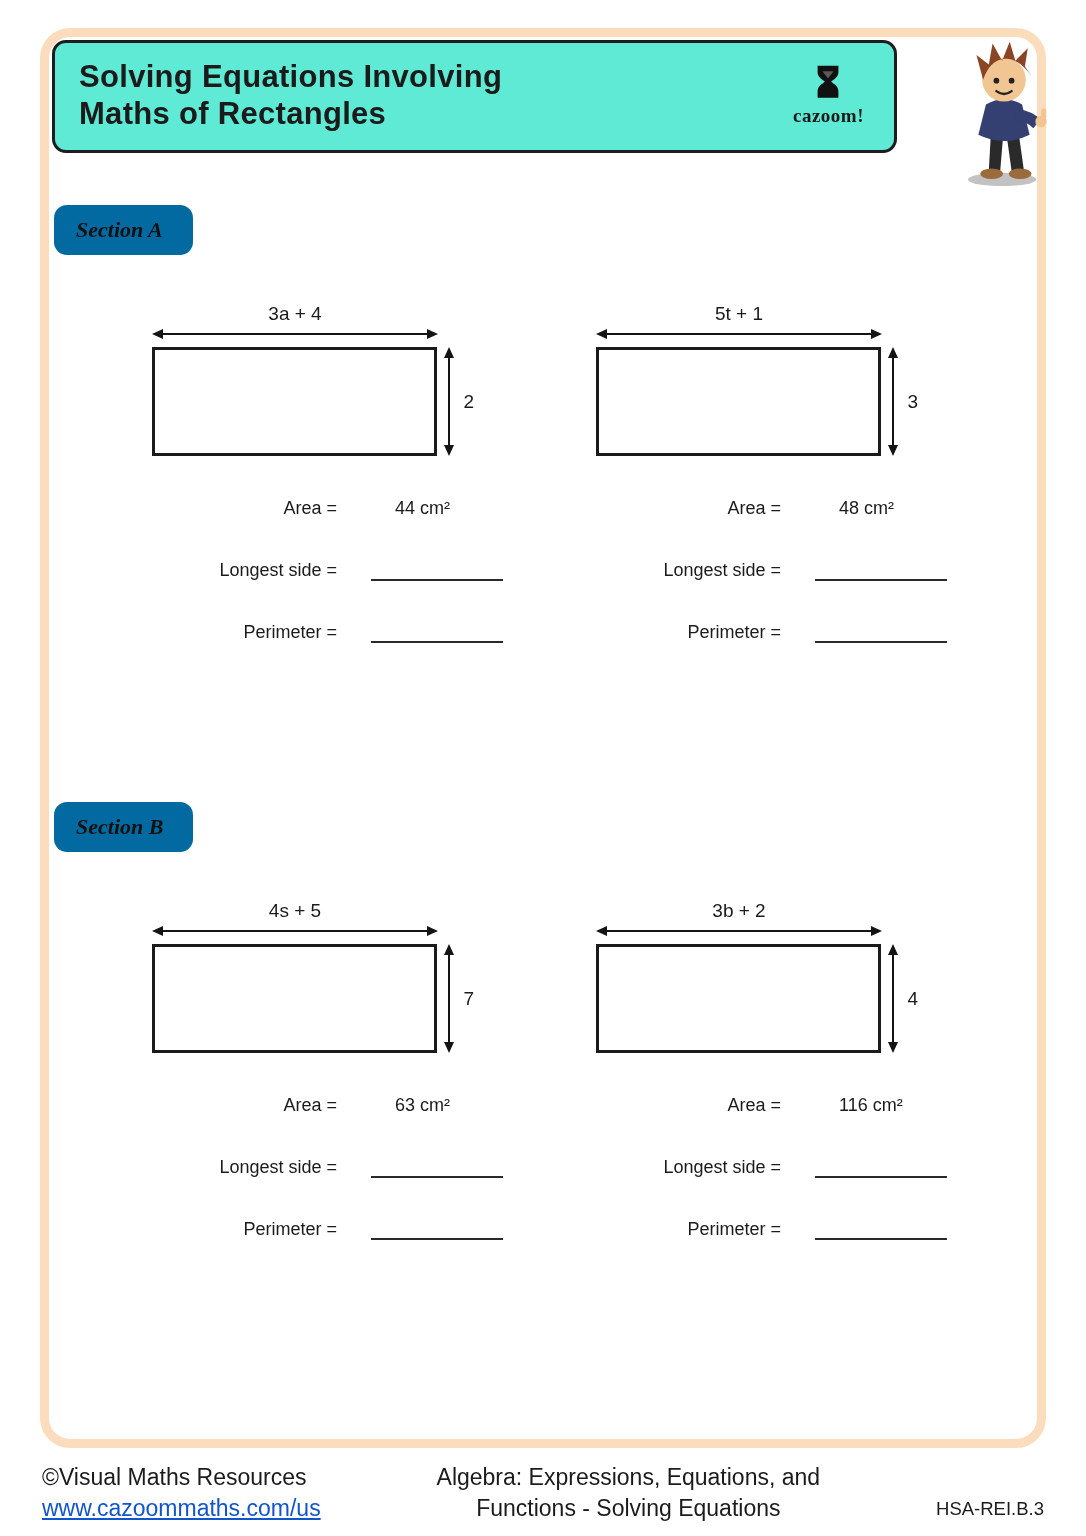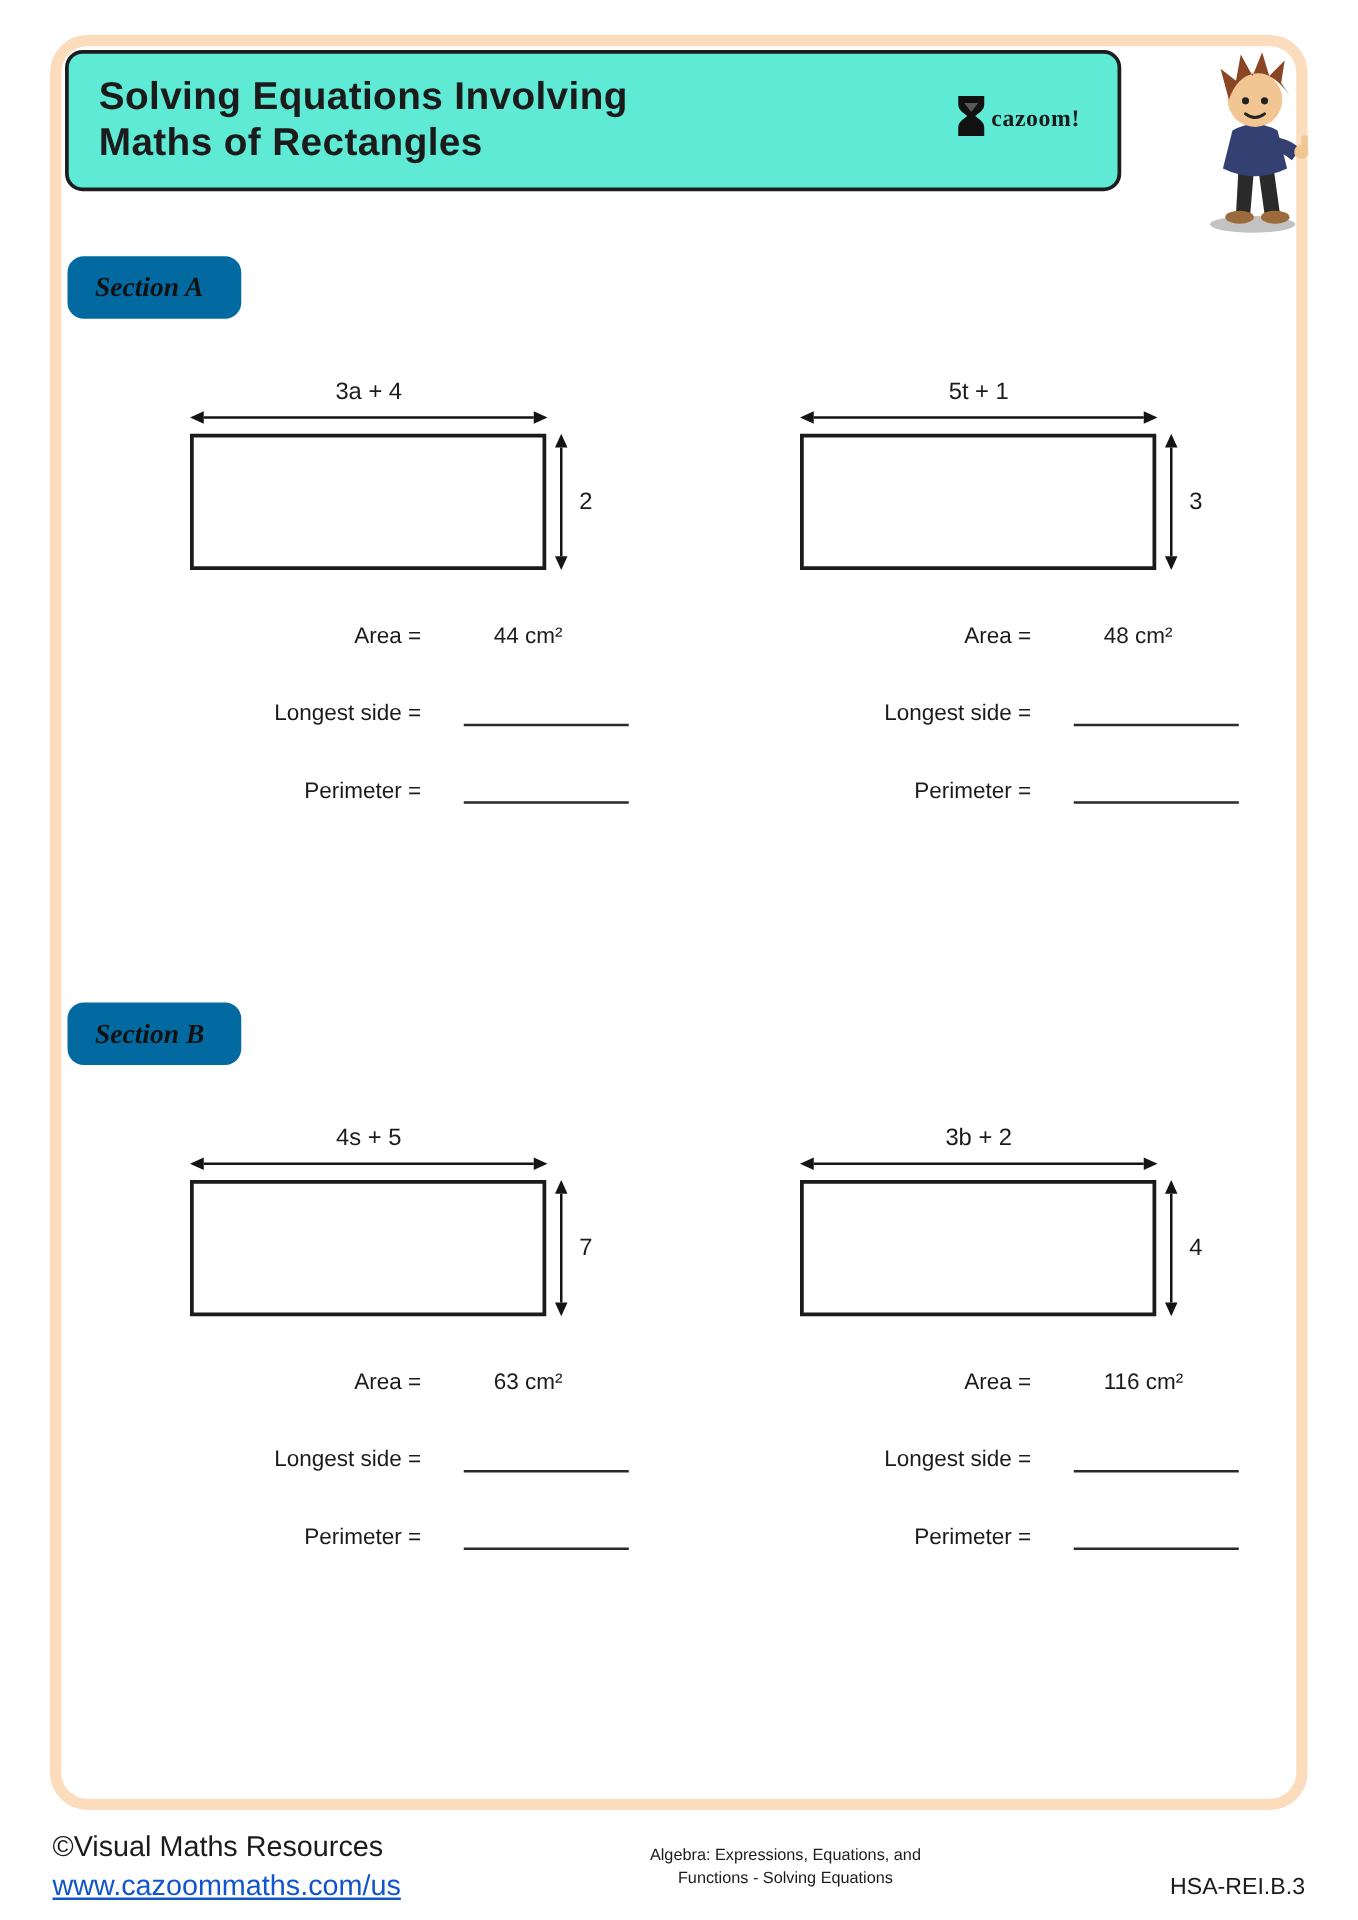--- a/index.html
+++ b/index.html
@@ -16,35 +16,35 @@
   .content { position:absolute; left:52px; top:40px; right:52px; }
 
   
   .header-row { display:flex; align-items:flex-start; }
   .title-box {
     width:845px; border:3px solid #1d1d1d; border-radius:14px;
     padding:16px 22px 18px 24px; display:flex; align-items:center;
     background:#5eead4;
   }
   .page-title { font-size:31px; font-weight:700; line-height:1.18; letter-spacing:.3px; flex:1; }
-  .logo { display:flex; flex-direction:row; align-items:center; margin-right:8px; }
+  .logo { display:flex; flex-direction:column; align-items:center; margin-right:8px; }
   .logo-text { font-family:"Liberation Serif", serif; font-weight:700; font-size:19px; letter-spacing:.5px; }
   .mascot { position:absolute; right:-18px; top:-4px; width:96px; height:152px; }
 
   
   .section-label {
     display:inline-block; background:#0369a1; border-radius:13px;
     font-family:"Liberation Serif", serif; font-style:italic; font-weight:700;
     font-size:22px; padding:12px 30px 12px 22px; color:#111;
   }
   .sec-a { margin-top:52px; margin-left:2px; }
   .sec-b { margin-top:118px; margin-left:2px; }
 
   
-  .problems-row { display:flex; padding-left:100px; gap:120px; margin-top:48px; }
+  .problems-row { display:flex; padding-left:100px; gap:76px; margin-top:48px; }
   .problem { width:368px; }
   .diagram { width:322px; }
   .h-label { width:286px; text-align:center; font-size:19px; margin-bottom:4px; }
   .h-arrow { display:flex; align-items:center; width:286px; }
   .h-arrow .shaft { flex:1; height:2px; background:#141414; }
   .ah-left { width:0; height:0; border-top:5px solid transparent; border-bottom:5px solid transparent; border-right:11px solid #141414; }
   .ah-right { width:0; height:0; border-top:5px solid transparent; border-bottom:5px solid transparent; border-left:11px solid #141414; }
   .rect-row { display:flex; margin-top:8px; }
   .rect { width:286px; height:109px; border:3px solid #1b1b1b; background:#fff; }
   .v-arrow { display:flex; flex-direction:column; align-items:center; height:109px; margin-left:7px; }
@@ -59,21 +59,21 @@
   .qvalue { margin-left:58px; white-space:nowrap; }
   .blank { margin-left:34px; width:132px; border-bottom:2px solid #2a2a2a; height:20px; }
 
   
   .footer {
     position:absolute; left:42px; right:42px; bottom:12px;
     display:flex; align-items:center; justify-content:space-between;
   }
   .footer-left { font-size:23px; line-height:1.35; }
   .footer-link { color:#1155cc; text-decoration:underline; cursor:pointer;margin-top:12px; }
-  .footer-center { font-size:13px; text-align:center; line-height:1.35; }
+  .footer-center { font-size:23px; text-align:center; line-height:1.35; }
   .footer-right { font-size:18.5px; align-self:flex-end; padding-bottom:4px; }
 </style>
 </head>
 <body>
 
 <div class="frame"></div>
 
 <div class="content">
 
   <div class="header-row">

